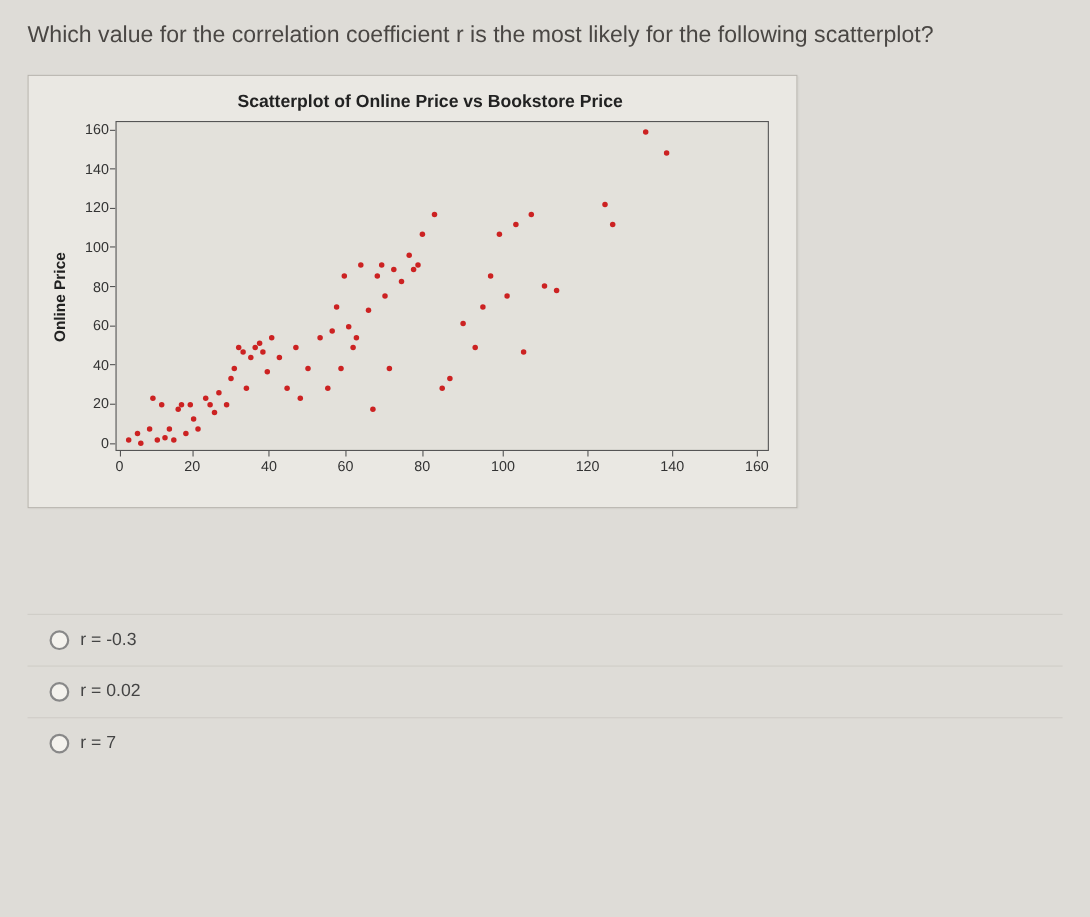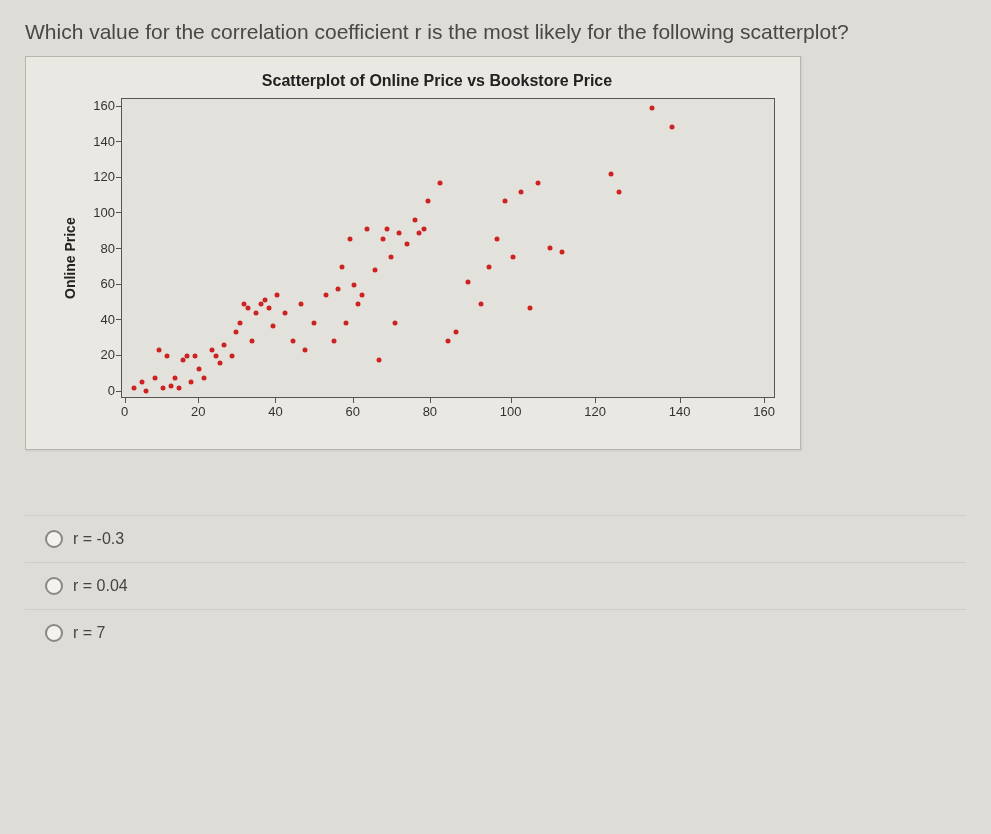--- a/index.html
+++ b/index.html
@@ -8,30 +8,30 @@
     font-family: Arial, sans-serif;
     width: 991px;
     height: 834px;
     padding: 20px 25px;
     color: #333;
     position: relative;
   }
   .question {
     font-size: 21px;
     color: #4a4744;
-    margin-bottom: 12px;
+    margin-bottom: 24px;
     font-weight: 400;
   }
   .chart-card {
     background: #eae8e3;
     border: 1px solid #b8b5ae;
-    width: 776px;
-    padding: 15px 25px 30px 33px;
+    width: 700px;
+    padding: 15px 25px 30px 17px;
     box-shadow: 1px 1px 2px rgba(0,0,0,0.08);
-    margin-bottom: 65px;
+    margin-bottom: 96px;
   }
   .chart-title {
     text-align: center;
     font-weight: bold;
     font-size: 16px;
     color: #222;
     margin-bottom: 8px;
     padding-left: 40px;
   }
   .chart-body {
@@ -255,19 +255,19 @@
   </div>
 </div>
 
 <div class="options" id="options">
     <div class="option-row">
       <div class="radio"></div>
       <span>r = -0.3</span>
     </div>
     <div class="option-row">
       <div class="radio"></div>
-      <span>r = 0.04</span>
+      <span>r = 0.02</span>
     </div>
     <div class="option-row">
       <div class="radio"></div>
       <span>r = 7</span>
     </div>
   </div>
 
 </body></html>

